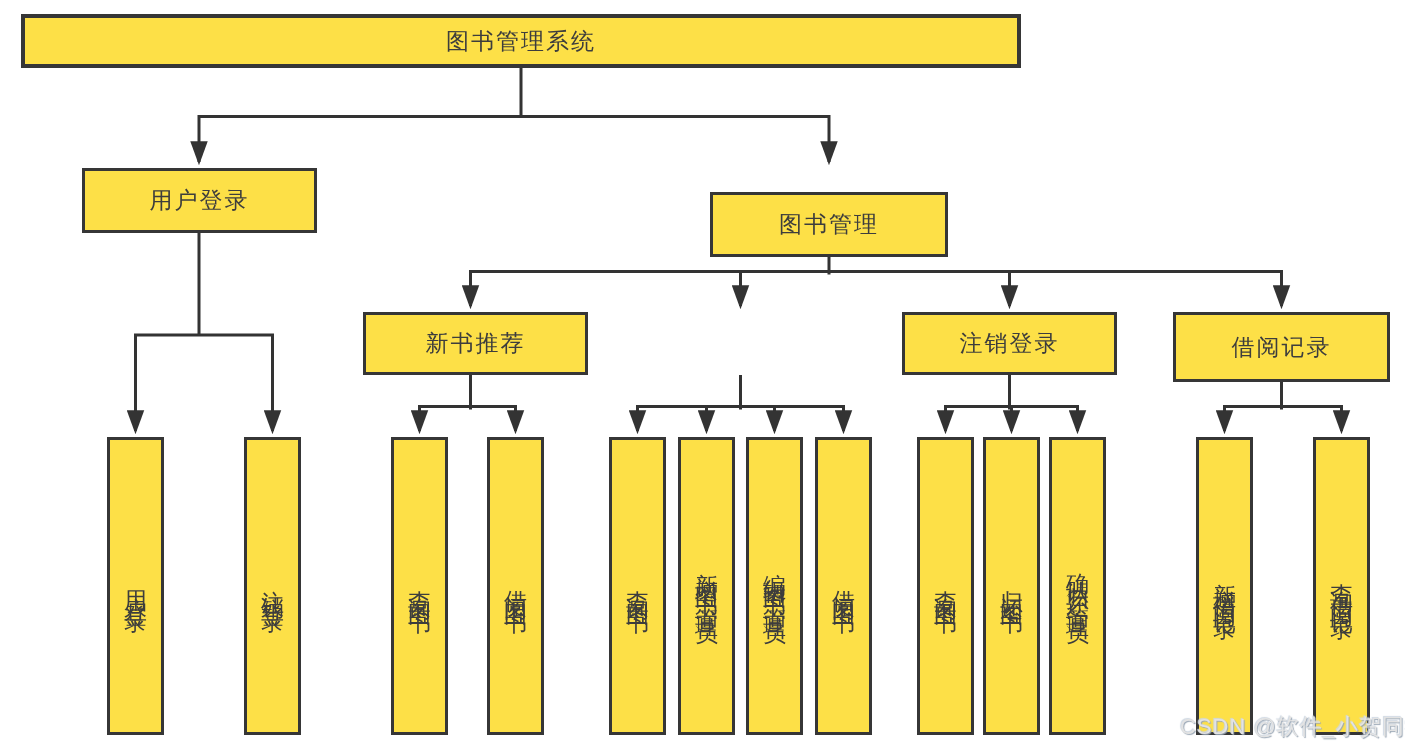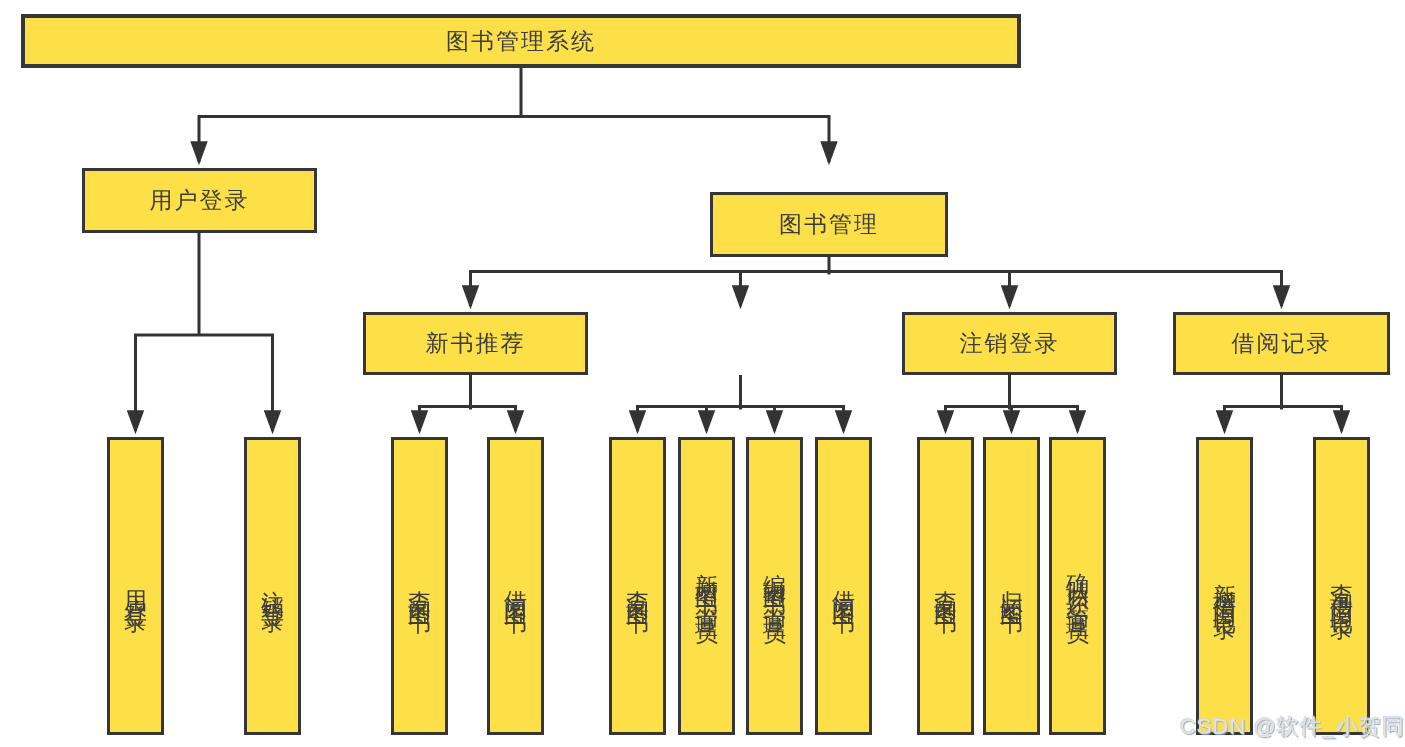--- a/index.html
+++ b/index.html
@@ -107,21 +107,21 @@
     <path d="M1341.5,408 V431" fill="none" stroke="#333333" stroke-width="3" marker-end="url(#arrow)"></path>
   </svg>
 
   <div class="node hbox root" style="left:21px; top:14px; width:1000px; height:54px;">图书管理系统</div>
 
   <div class="node hbox" style="left:82px; top:168px; width:235px; height:65px;">用户登录</div>
   <div class="node hbox" style="left:710px; top:168px; width:238px; height:65px;margin-top:24px;">图书管理</div>
 
   <div class="node hbox" style="left:363px; top:312px; width:225px; height:63px;">新书推荐</div>
   <div class="node hbox" style="left:902px; top:312px; width:215px; height:63px;">注销登录</div>
-  <div class="node hbox" style="left:1173px; top:312px; width:217px; height:63px;">借阅记录</div>
+  <div class="node hbox" style="left:1173px; top:312px; width:217px; height:70px;">借阅记录</div>
 
   <div class="node vbox" style="left:107px; top:437px; width:57px; height:298px;">用户登录</div>
   <div class="node vbox" style="left:244px; top:437px; width:57px; height:298px;">注销登录</div>
 
   <div class="node vbox" style="left:391px; top:437px; width:57px; height:298px;">查询图书</div>
   <div class="node vbox" style="left:487px; top:437px; width:57px; height:298px;">借阅图书</div>
 
   <div class="node vbox" style="left:609px; top:437px; width:57px; height:298px;">查询图书</div>
   <div class="node vbox" style="left:678px; top:437px; width:57px; height:298px;">新增图书（管理员）</div>
   <div class="node vbox" style="left:746px; top:437px; width:57px; height:298px;">编辑图书（管理员）</div>

